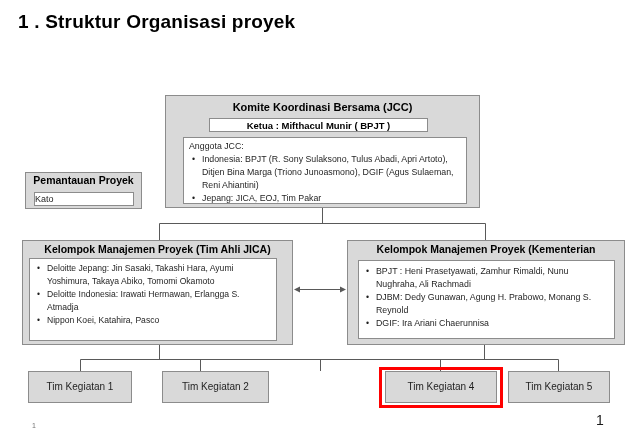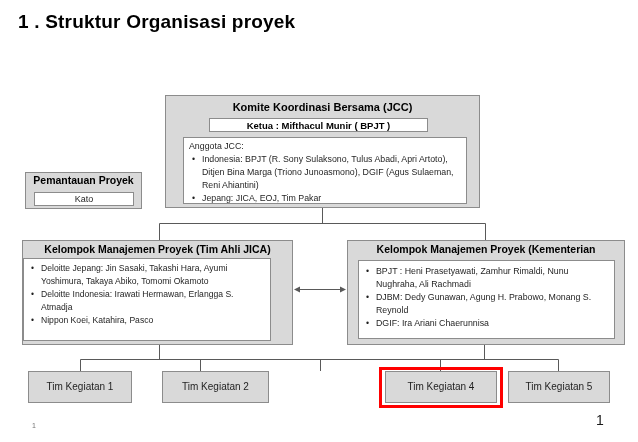--- a/index.html
+++ b/index.html
@@ -14,28 +14,28 @@
   
   .jcc{left:165px;top:95px;width:315px;height:113px;}
   .jcc .box-hd{font-size:11px;padding-top:5px;}
   .ketua{left:43px;top:22px;width:219px;height:14px;font-size:9.5px;font-weight:bold;
       text-align:center;line-height:13px;color:#000;}
   .anggota{left:17px;top:41px;width:284px;height:67px;font-size:8.8px;line-height:13px;
       padding:2px 5px;overflow:hidden;}
   
   .pem{left:25px;top:172px;width:117px;height:37px;}
   .pem .box-hd{font-size:10.5px;padding-top:1px;}
-  .kato{left:8px;top:19px;width:100px;height:14px;font-size:9px;text-align:center;
+  .kato{left:8px;top:19px;width:100px;height:14px;font-size:9px;text-align:left;
       line-height:13px;}
   
   .team{height:105px;top:240px;}
   .team-left{left:22px;width:271px;}
   .team-right{left:347px;width:278px;}
   .team .box-hd{font-size:10.5px;padding-top:2px;}
-  .team-inner{left:0;top:17px;padding:3px 4px;overflow:hidden;font-size:8.6px;
+  .team-inner{left:6px;top:17px;padding:3px 4px;overflow:hidden;font-size:8.6px;
       line-height:12.9px;}
   .team-left .team-inner{width:248px;height:83px;}
   .team-right .team-inner{left:10px;top:19px;width:257px;height:79px;font-size:8.8px;
       line-height:13px;padding-top:4px;}
   ul.blt{margin:0;padding:0;list-style:none;}
   ul.blt li{position:relative;padding-left:13px;}
   ul.blt li::before{content:"\2022";position:absolute;left:3px;}
   
   .tim{position:absolute;top:371px;height:32px;background:#d9d9d9;border:1px solid #8c8c8c;
       box-sizing:border-box;font-size:10px;text-align:center;line-height:30px;color:#1f1f1f;}

